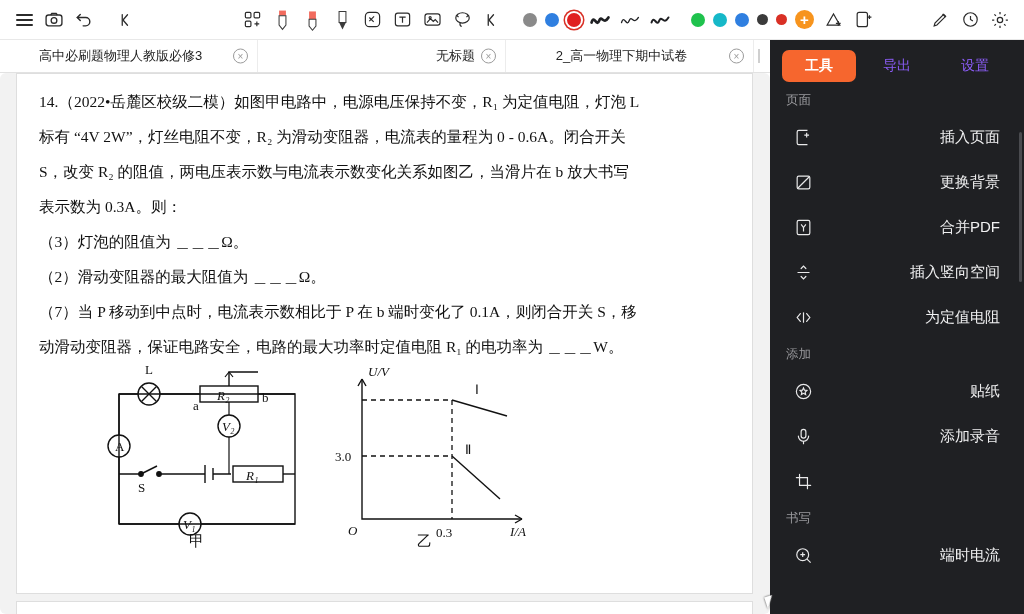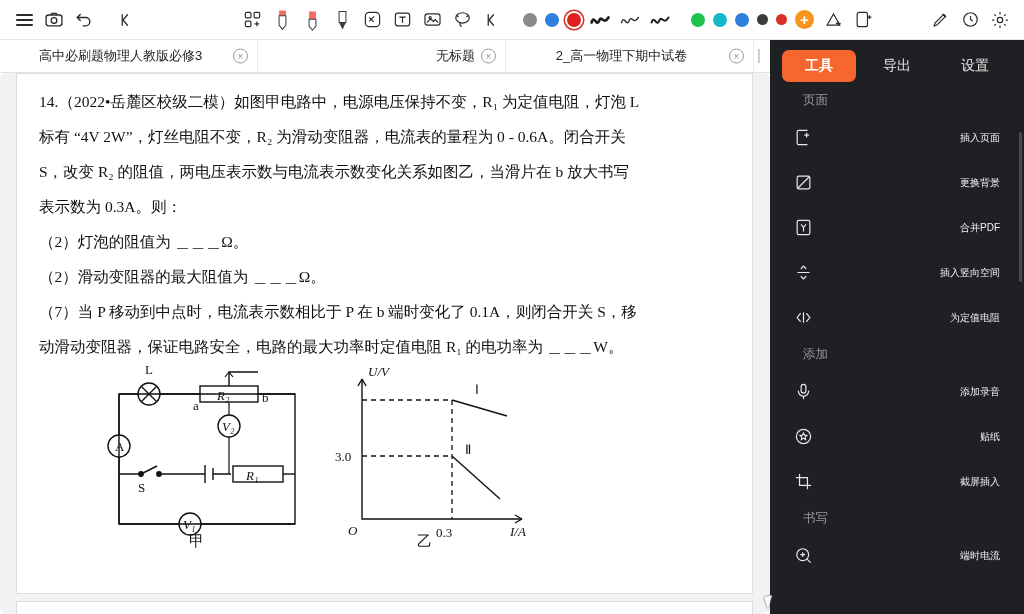--- a/index.html
+++ b/index.html
@@ -129,43 +129,43 @@
     color: #e9e9ea;
     padding: 0 12px 0 12px;
   }
   .panel-tabs {
     display: flex; align-items: center; gap: 4px;
     height: 46px; padding-top: 6px;
   }
   .ptab {
     flex: 1 1 0; height: 32px; border-radius: 7px;
     display: flex; align-items: center; justify-content: center;
-    font-size: 14px; color: #e5e5e5;
+    font-size: 14px; color: #8b5cf6;
   }
   .ptab.active { background: #f6662e; color: #ffffff; font-weight: bold; }
   .sec-title {
     font-size: 12.5px; color: #9a9a9e;
-    margin: 6px 0 6px 21px;
+    margin: 6px 0 6px 4px;
   }
   .p-item {
     height: 45px;
     display: flex; align-items: center;
     border-radius: 8px;
     padding: 0 12px 0 10px;
     margin-bottom: 0px;
   }
   .p-item .ico {
     width: 22px; height: 22px;
     display: flex; align-items: center; justify-content: center;
     color: #e9e9ea;
     flex: 0 0 auto;
   }
   .p-item .lbl {
     flex: 1 1 auto; text-align: right;
-    font-size: 10px; color: #f0f0f1;
+    font-size: 15px; color: #f0f0f1;
   }
   .panel-scroll { position: relative; }
   .scroll-thumb {
     position: absolute; right: -10px; top: 40px;
     width: 3px; height: 150px; border-radius: 2px;
     background: #4a4b4f;
   }
   
   .cursor {
     position: absolute; left: 766px; top: 596px;
@@ -374,21 +374,21 @@
     <div class="tab-partial"></div>
   </div>
 
   <div class="doc">
     <div class="page">
       <div class="qtext">
         <p>14.（2022•岳麓区校级二模）如图甲电路中，电源电压保持不变，R₁ 为定值电阻，灯泡 L</p>
         <p>标有 “4V 2W”，灯丝电阻不变，R₂ 为滑动变阻器，电流表的量程为 0 - 0.6A。闭合开关</p>
         <p>S，改变 R₂ 的阻值，两电压表示数与电流表示数变化关系如图乙，当滑片在 b 放大书写</p>
         <p>表示数为 0.3A。则：</p>
-        <p>（2）灯泡的阻值为 ＿＿＿Ω。</p>
+        <p>（3）灯泡的阻值为 ＿＿＿Ω。</p>
         <p>（2）滑动变阻器的最大阻值为 ＿＿＿Ω。</p>
         <p>（7）当 P 移动到中点时，电流表示数相比于 P 在 b 端时变化了 0.1A，则闭合开关 S，移</p>
         <p>动滑动变阻器，保证电路安全，电路的最大功率时定值电阻 R₁ 的电功率为 ＿＿＿W。</p>
       </div>
 
       <div class="figs">
 
         <svg width="230" height="200" viewBox="0 0 230 200" style="position:absolute;left:28px;top:0">
           <g fill="none" stroke="#111" stroke-width="1.4">
 
@@ -537,47 +537,46 @@
           </svg>
         </span>
         <span class="lbl">为定值电阻</span>
       </div>
 
       <div class="sec-title">添加</div>
 
 
       <div class="p-item">
         <span class="ico">
+          <svg width="19" height="19" viewBox="0 0 24 24" fill="none" stroke="#e9e9ea" stroke-width="1.5">
+            <circle cx="12" cy="12" r="9"></circle>
+            <path d="M12 7.5l1.3 2.8 3 .4-2.2 2.1.6 3-2.7-1.5-2.7 1.5.6-3-2.2-2.1 3-.4z"></path>
+          </svg>
+        </span>
+        <span class="lbl">贴纸</span>
+      </div>
+
+      <div class="p-item">
+        <span class="ico">
           <svg width="19" height="19" viewBox="0 0 24 24" fill="none" stroke="#e9e9ea" stroke-width="1.5" stroke-linecap="round">
             <rect x="9" y="3" width="6" height="11" rx="3"></rect>
             <path d="M5.5 11.5a6.5 6.5 0 0 0 13 0"></path>
             <path d="M12 18v3"></path>
           </svg>
         </span>
         <span class="lbl">添加录音</span>
       </div>
 
       <div class="p-item">
         <span class="ico">
-          <svg width="19" height="19" viewBox="0 0 24 24" fill="none" stroke="#e9e9ea" stroke-width="1.5">
-            <circle cx="12" cy="12" r="9"></circle>
-            <path d="M12 7.5l1.3 2.8 3 .4-2.2 2.1.6 3-2.7-1.5-2.7 1.5.6-3-2.2-2.1 3-.4z"></path>
-          </svg>
-        </span>
-        <span class="lbl">贴纸</span>
-      </div>
-
-      <div class="p-item">
-        <span class="ico">
           <svg width="19" height="19" viewBox="0 0 24 24" fill="none" stroke="#e9e9ea" stroke-width="1.5" stroke-linecap="round">
             <path d="M7 3v14h14"></path>
             <path d="M3 7h14v14"></path>
           </svg>
         </span>
-        <span class="lbl">截屏插入</span>
       </div>
 
       <div class="sec-title">书写</div>
 
       <div class="p-item">
         <span class="ico">
           <svg width="19" height="19" viewBox="0 0 24 24" fill="none" stroke="#e9e9ea" stroke-width="1.5">
             <circle cx="11" cy="11" r="7.5"></circle>
             <path d="M8 11h6M11 8v6"></path>
             <path d="M16.5 16.5L21 21"></path>

